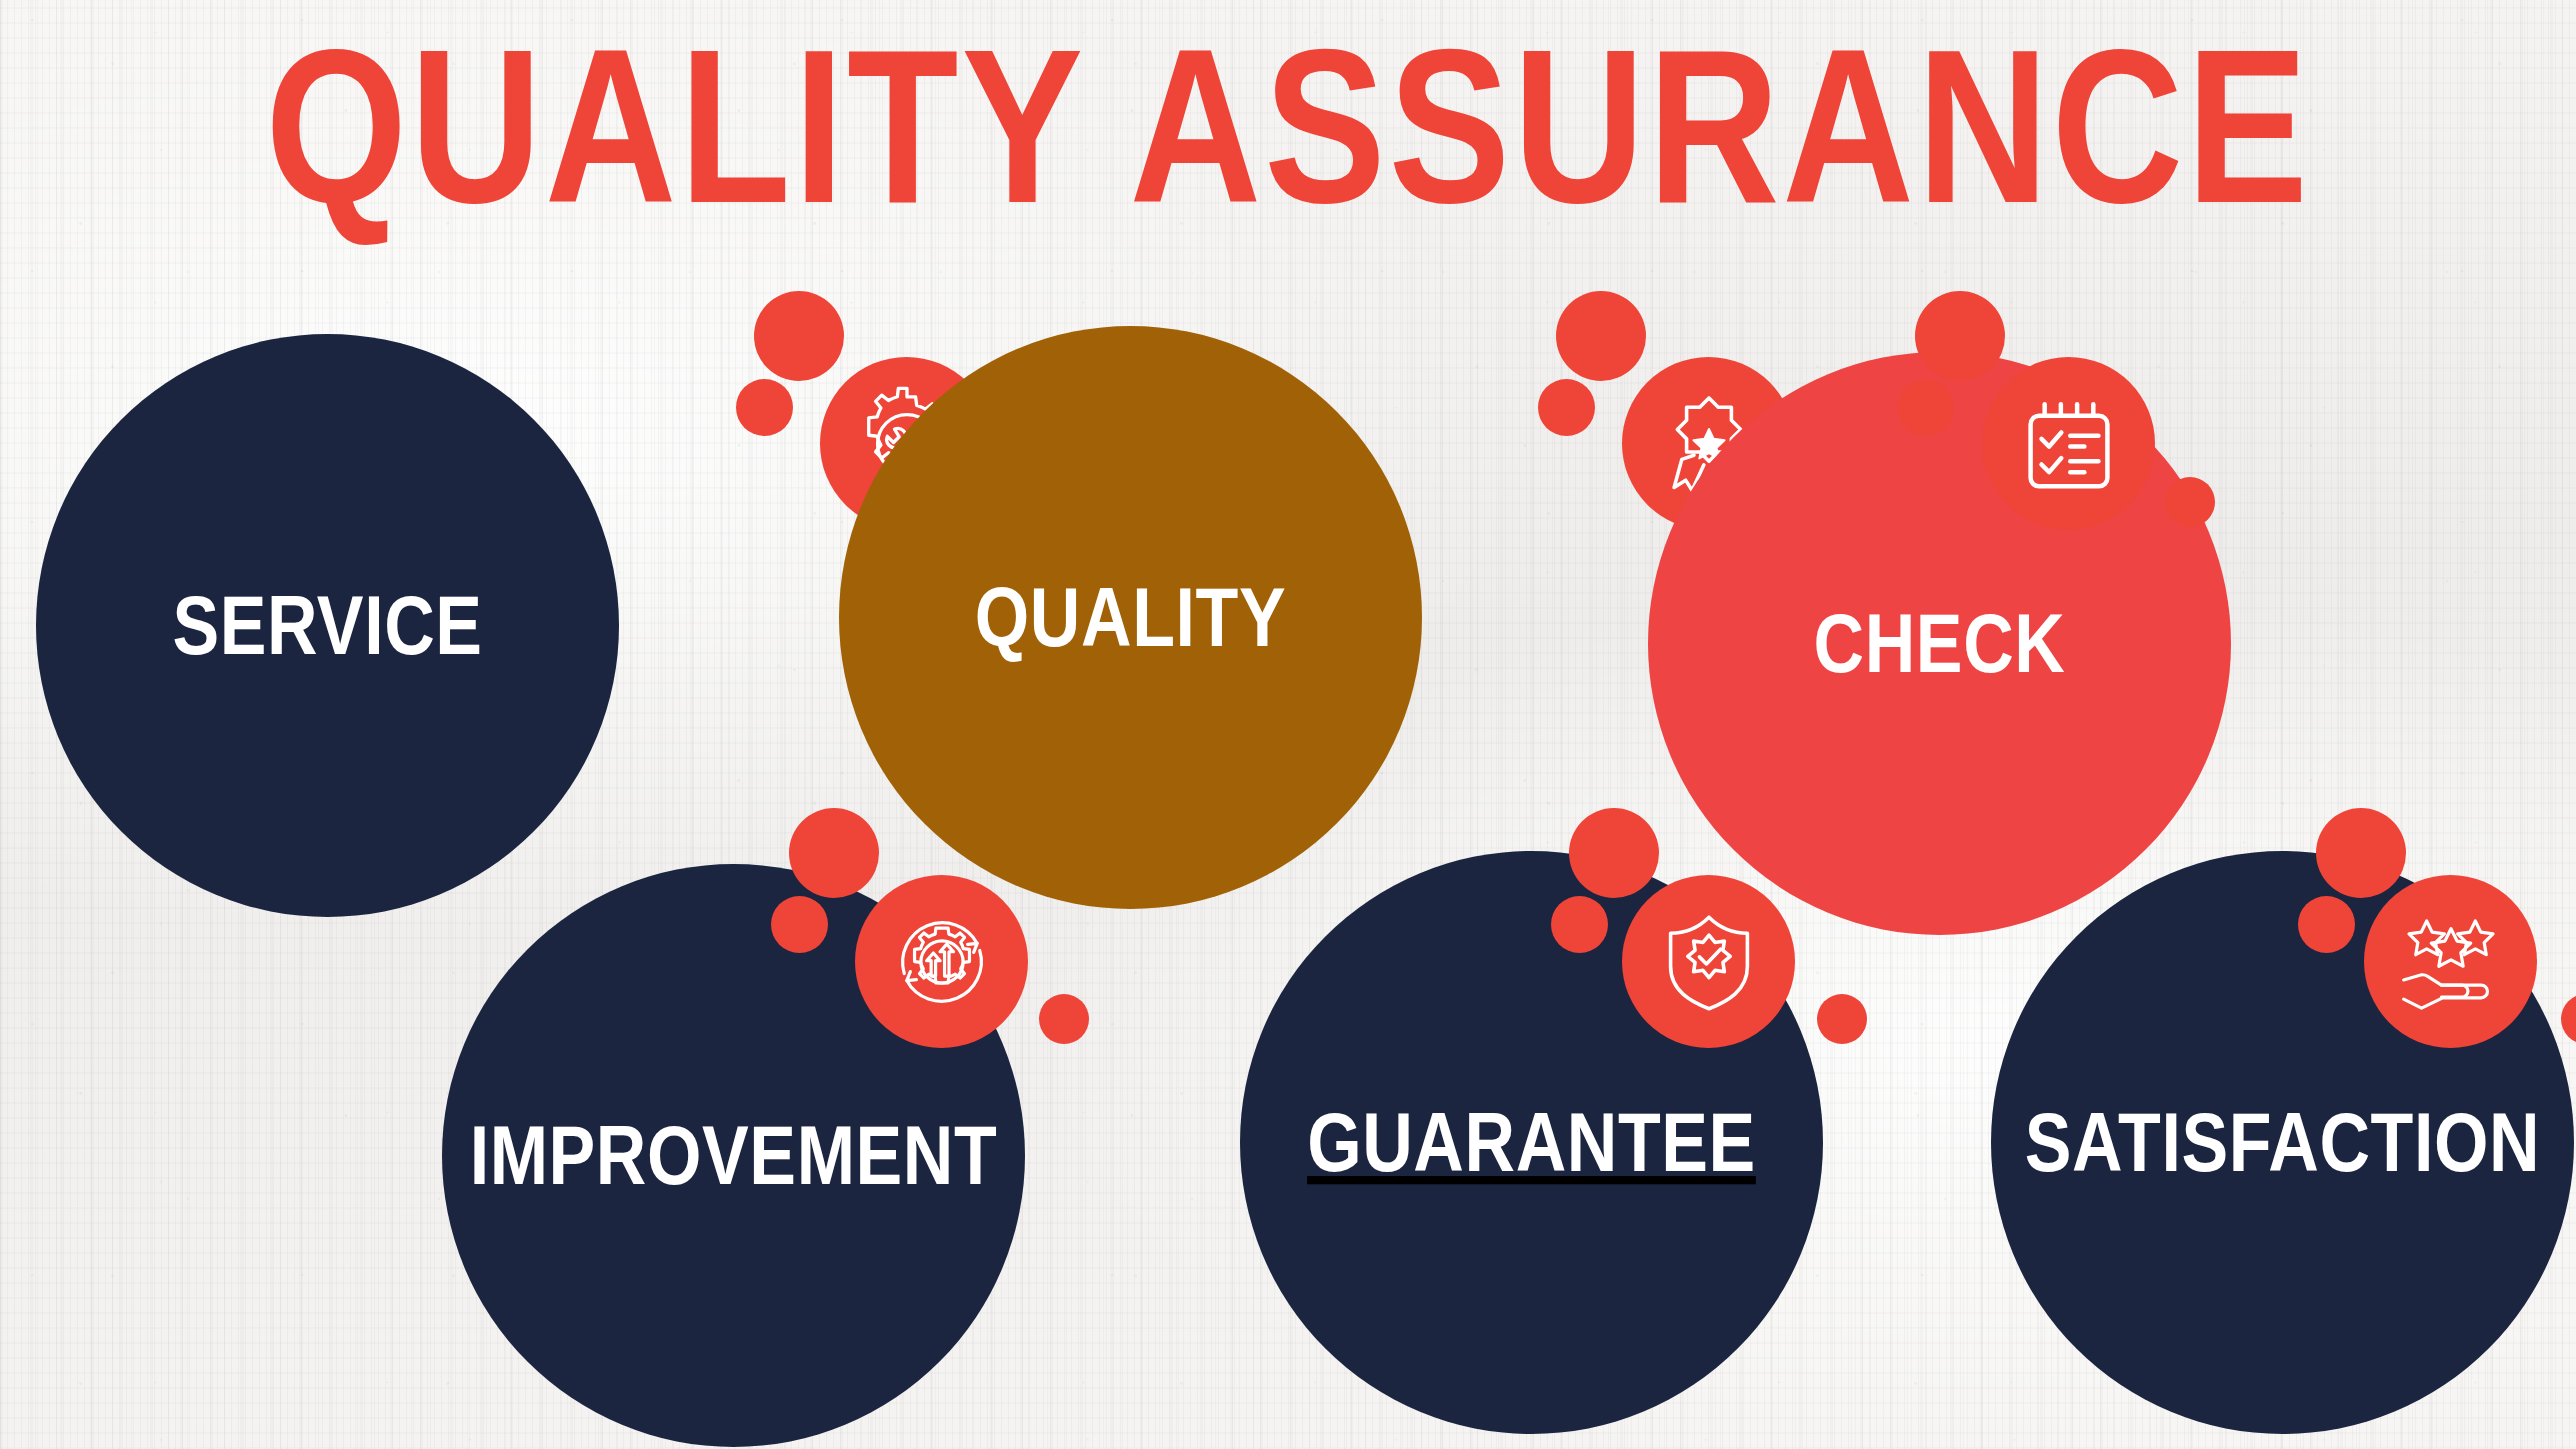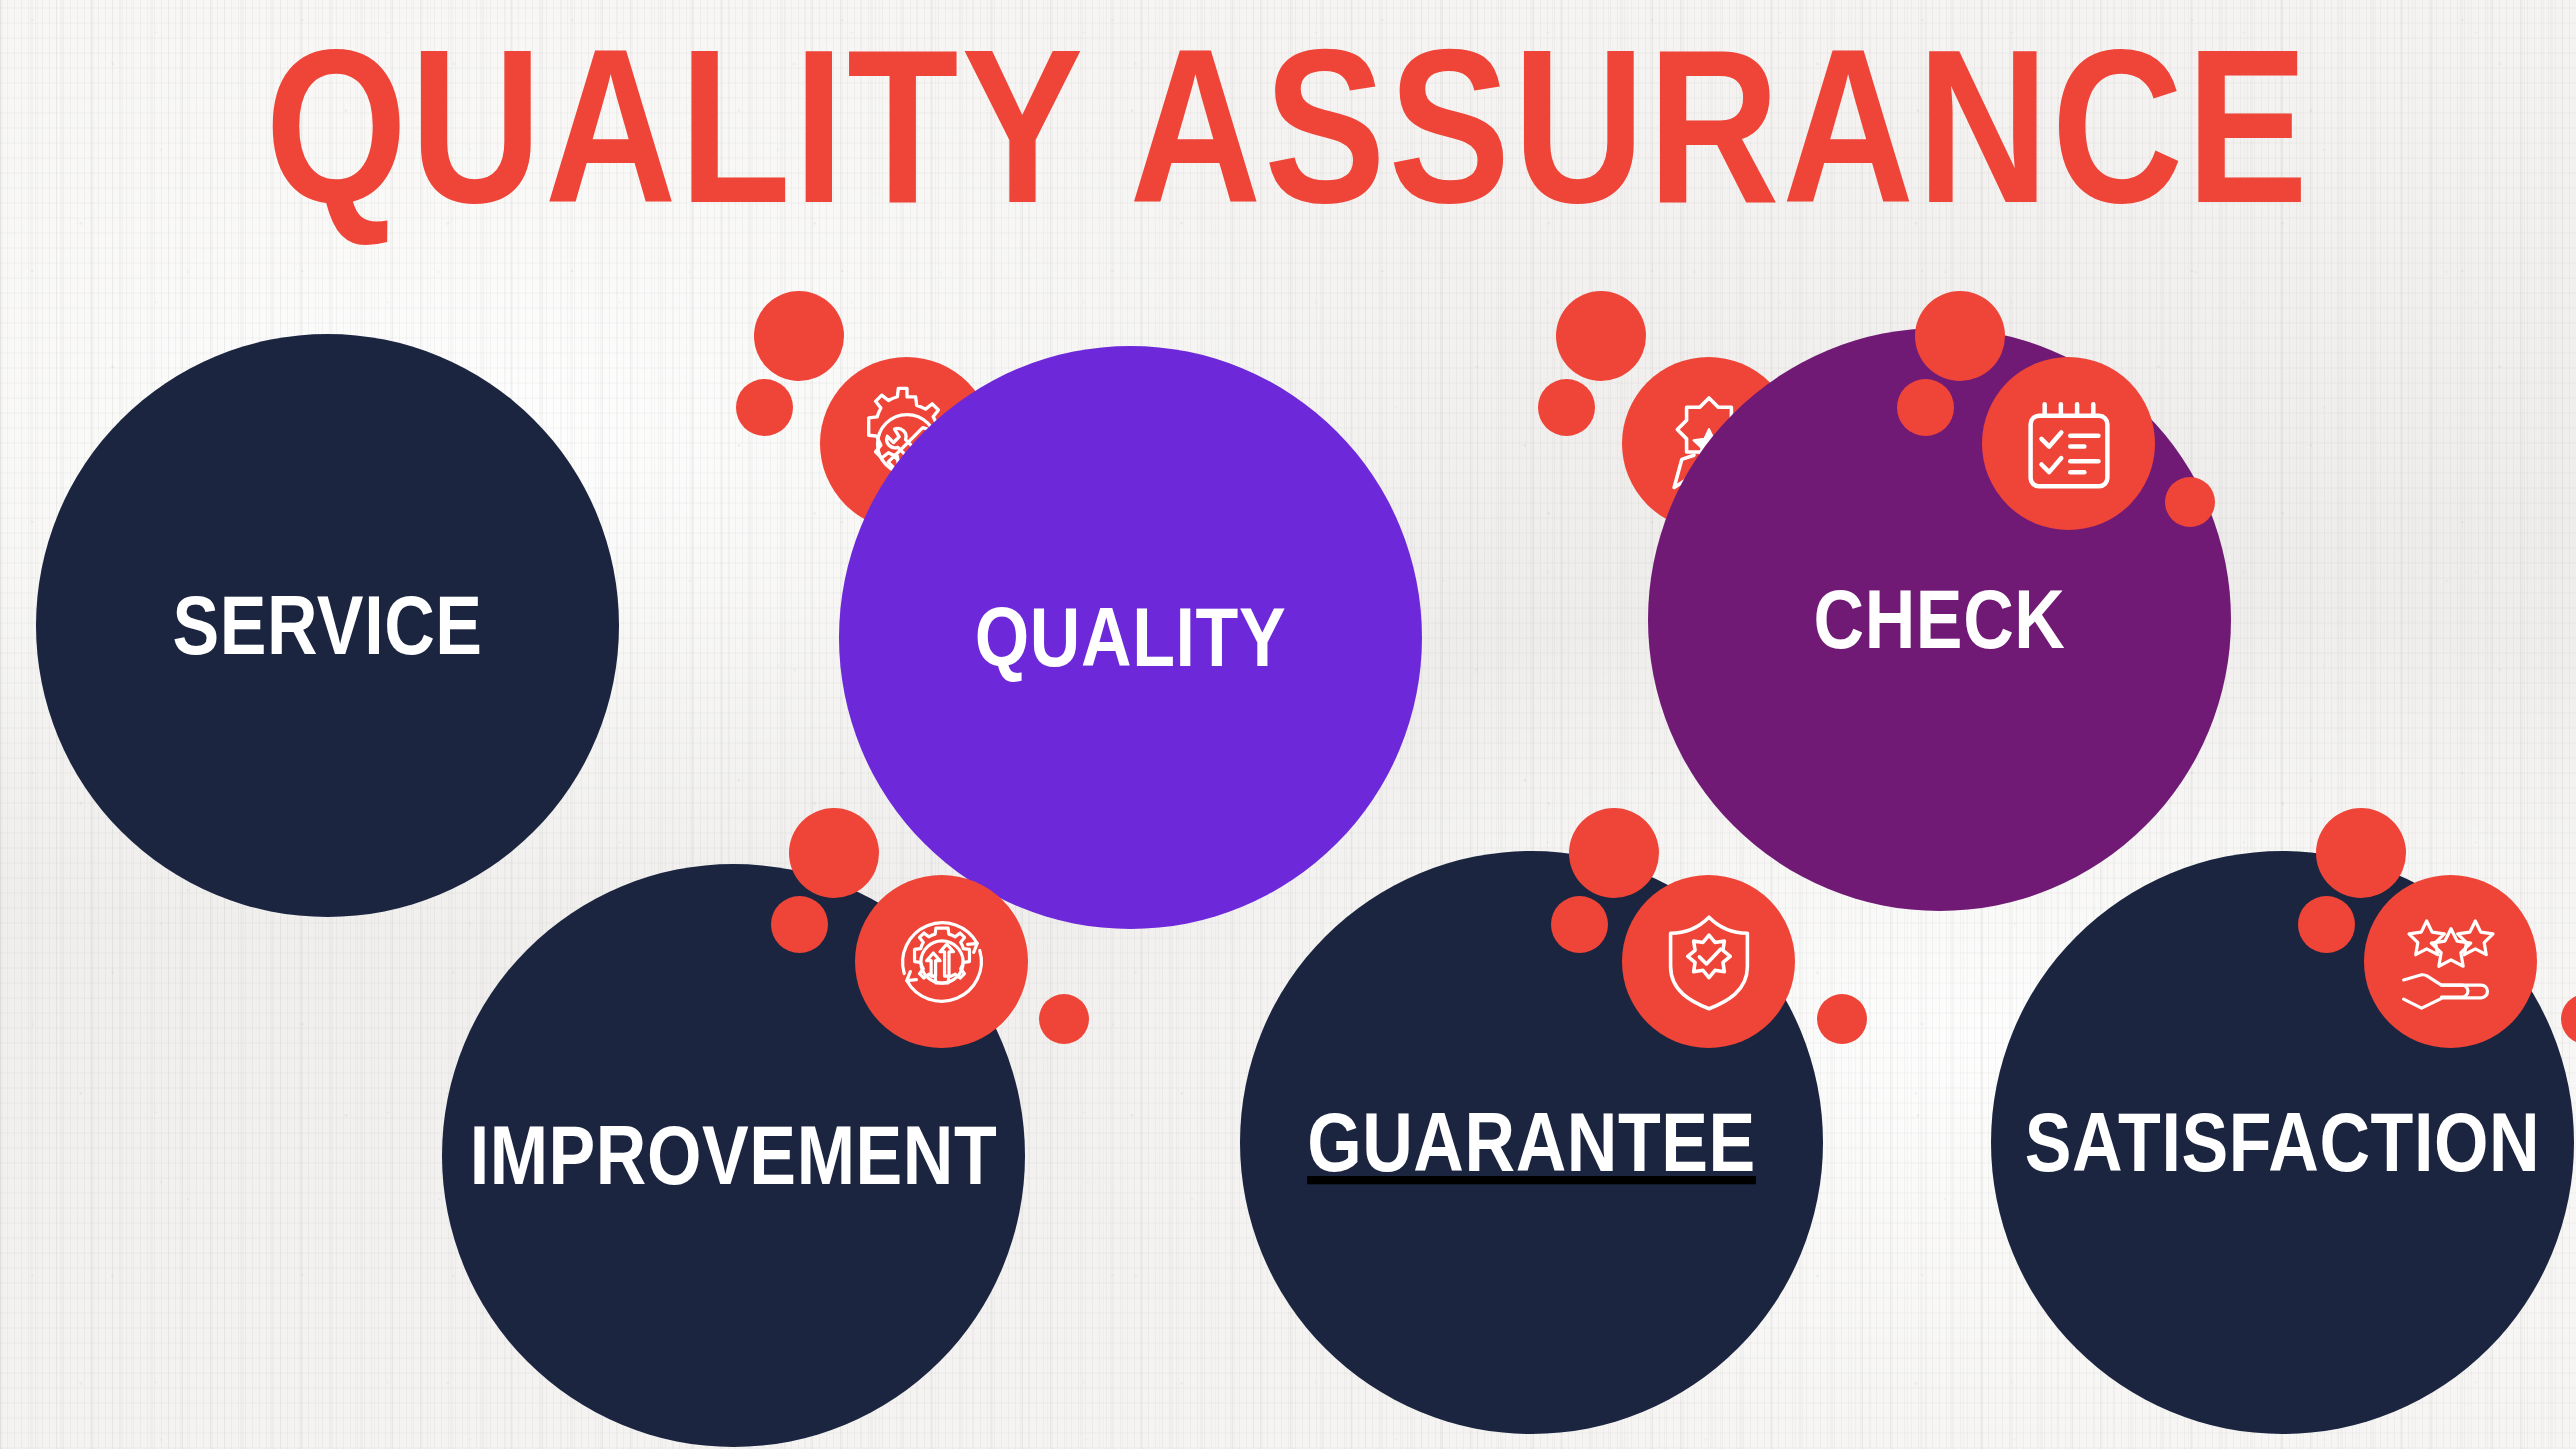--- a/index.html
+++ b/index.html
@@ -91,34 +91,34 @@
       <div class="dot" style="left: 734px; top: 291px; width: 90px; height: 90px; background: rgb(239, 68, 56);"></div>
       <div class="dot" style="left: 716px; top: 379px; width: 57px; height: 57px; background: rgb(239, 68, 56);"></div>
       <div class="dot" style="left: 984px; top: 477px; width: 50px; height: 50px; background: rgb(239, 68, 56);"></div>
       <div class="badge" style="left: 800px; top: 357px; width: 173px; height: 173px; background: rgb(239, 68, 56);">
         <svg width="128" height="128" viewBox="0 0 200 200">
           <use xlink:href="#ico-gear-wrench-screwdriver-icon"></use>
         </svg>
       </div>
     </div>
     <div class="node">
-      <div class="disc" style="left: 819px; top: 346px; width: 583px; height: 583px; background: #6d28d9;">
+      <div class="disc" style="left: 819px; top: 326px; width: 583px; height: 583px; background: #a16207;">
         <div class="disc-label" style="color: rgb(255, 255, 255);">QUALITY</div>
       </div>
       <div class="dot" style="left: 1536px; top: 291px; width: 90px; height: 90px; background: rgb(239, 68, 56);"></div>
       <div class="dot" style="left: 1518px; top: 379px; width: 57px; height: 57px; background: rgb(239, 68, 56);"></div>
       <div class="dot" style="left: 1786px; top: 477px; width: 50px; height: 50px; background: rgb(239, 68, 56);"></div>
       <div class="badge" style="left: 1602px; top: 357px; width: 173px; height: 173px; background: rgb(239, 68, 56);">
         <svg width="128" height="128" viewBox="0 0 200 200">
           <use xlink:href="#ico-award-ribbon-star-icon"></use>
         </svg>
       </div>
     </div>
     <div class="node">
-      <div class="disc" style="left: 1628px; top: 328px; width: 583px; height: 583px; background: #701a75;">
+      <div class="disc" style="left: 1628px; top: 352px; width: 583px; height: 583px; background: #ef4444;">
         <div class="disc-label" style="color: rgb(255, 255, 255);">CHECK</div>
       </div>
       <div class="dot" style="left: 1895px; top: 291px; width: 90px; height: 90px; background: rgb(239, 68, 56);"></div>
       <div class="dot" style="left: 1877px; top: 379px; width: 57px; height: 57px; background: rgb(239, 68, 56);"></div>
       <div class="dot" style="left: 2145px; top: 477px; width: 50px; height: 50px; background: rgb(239, 68, 56);"></div>
       <div class="badge" style="left: 1962px; top: 357px; width: 173px; height: 173px; background: rgb(239, 68, 56);">
         <svg width="128" height="128" viewBox="0 0 200 200">
           <use xlink:href="#ico-checklist-clipboard-icon"></use>
         </svg>
       </div>

